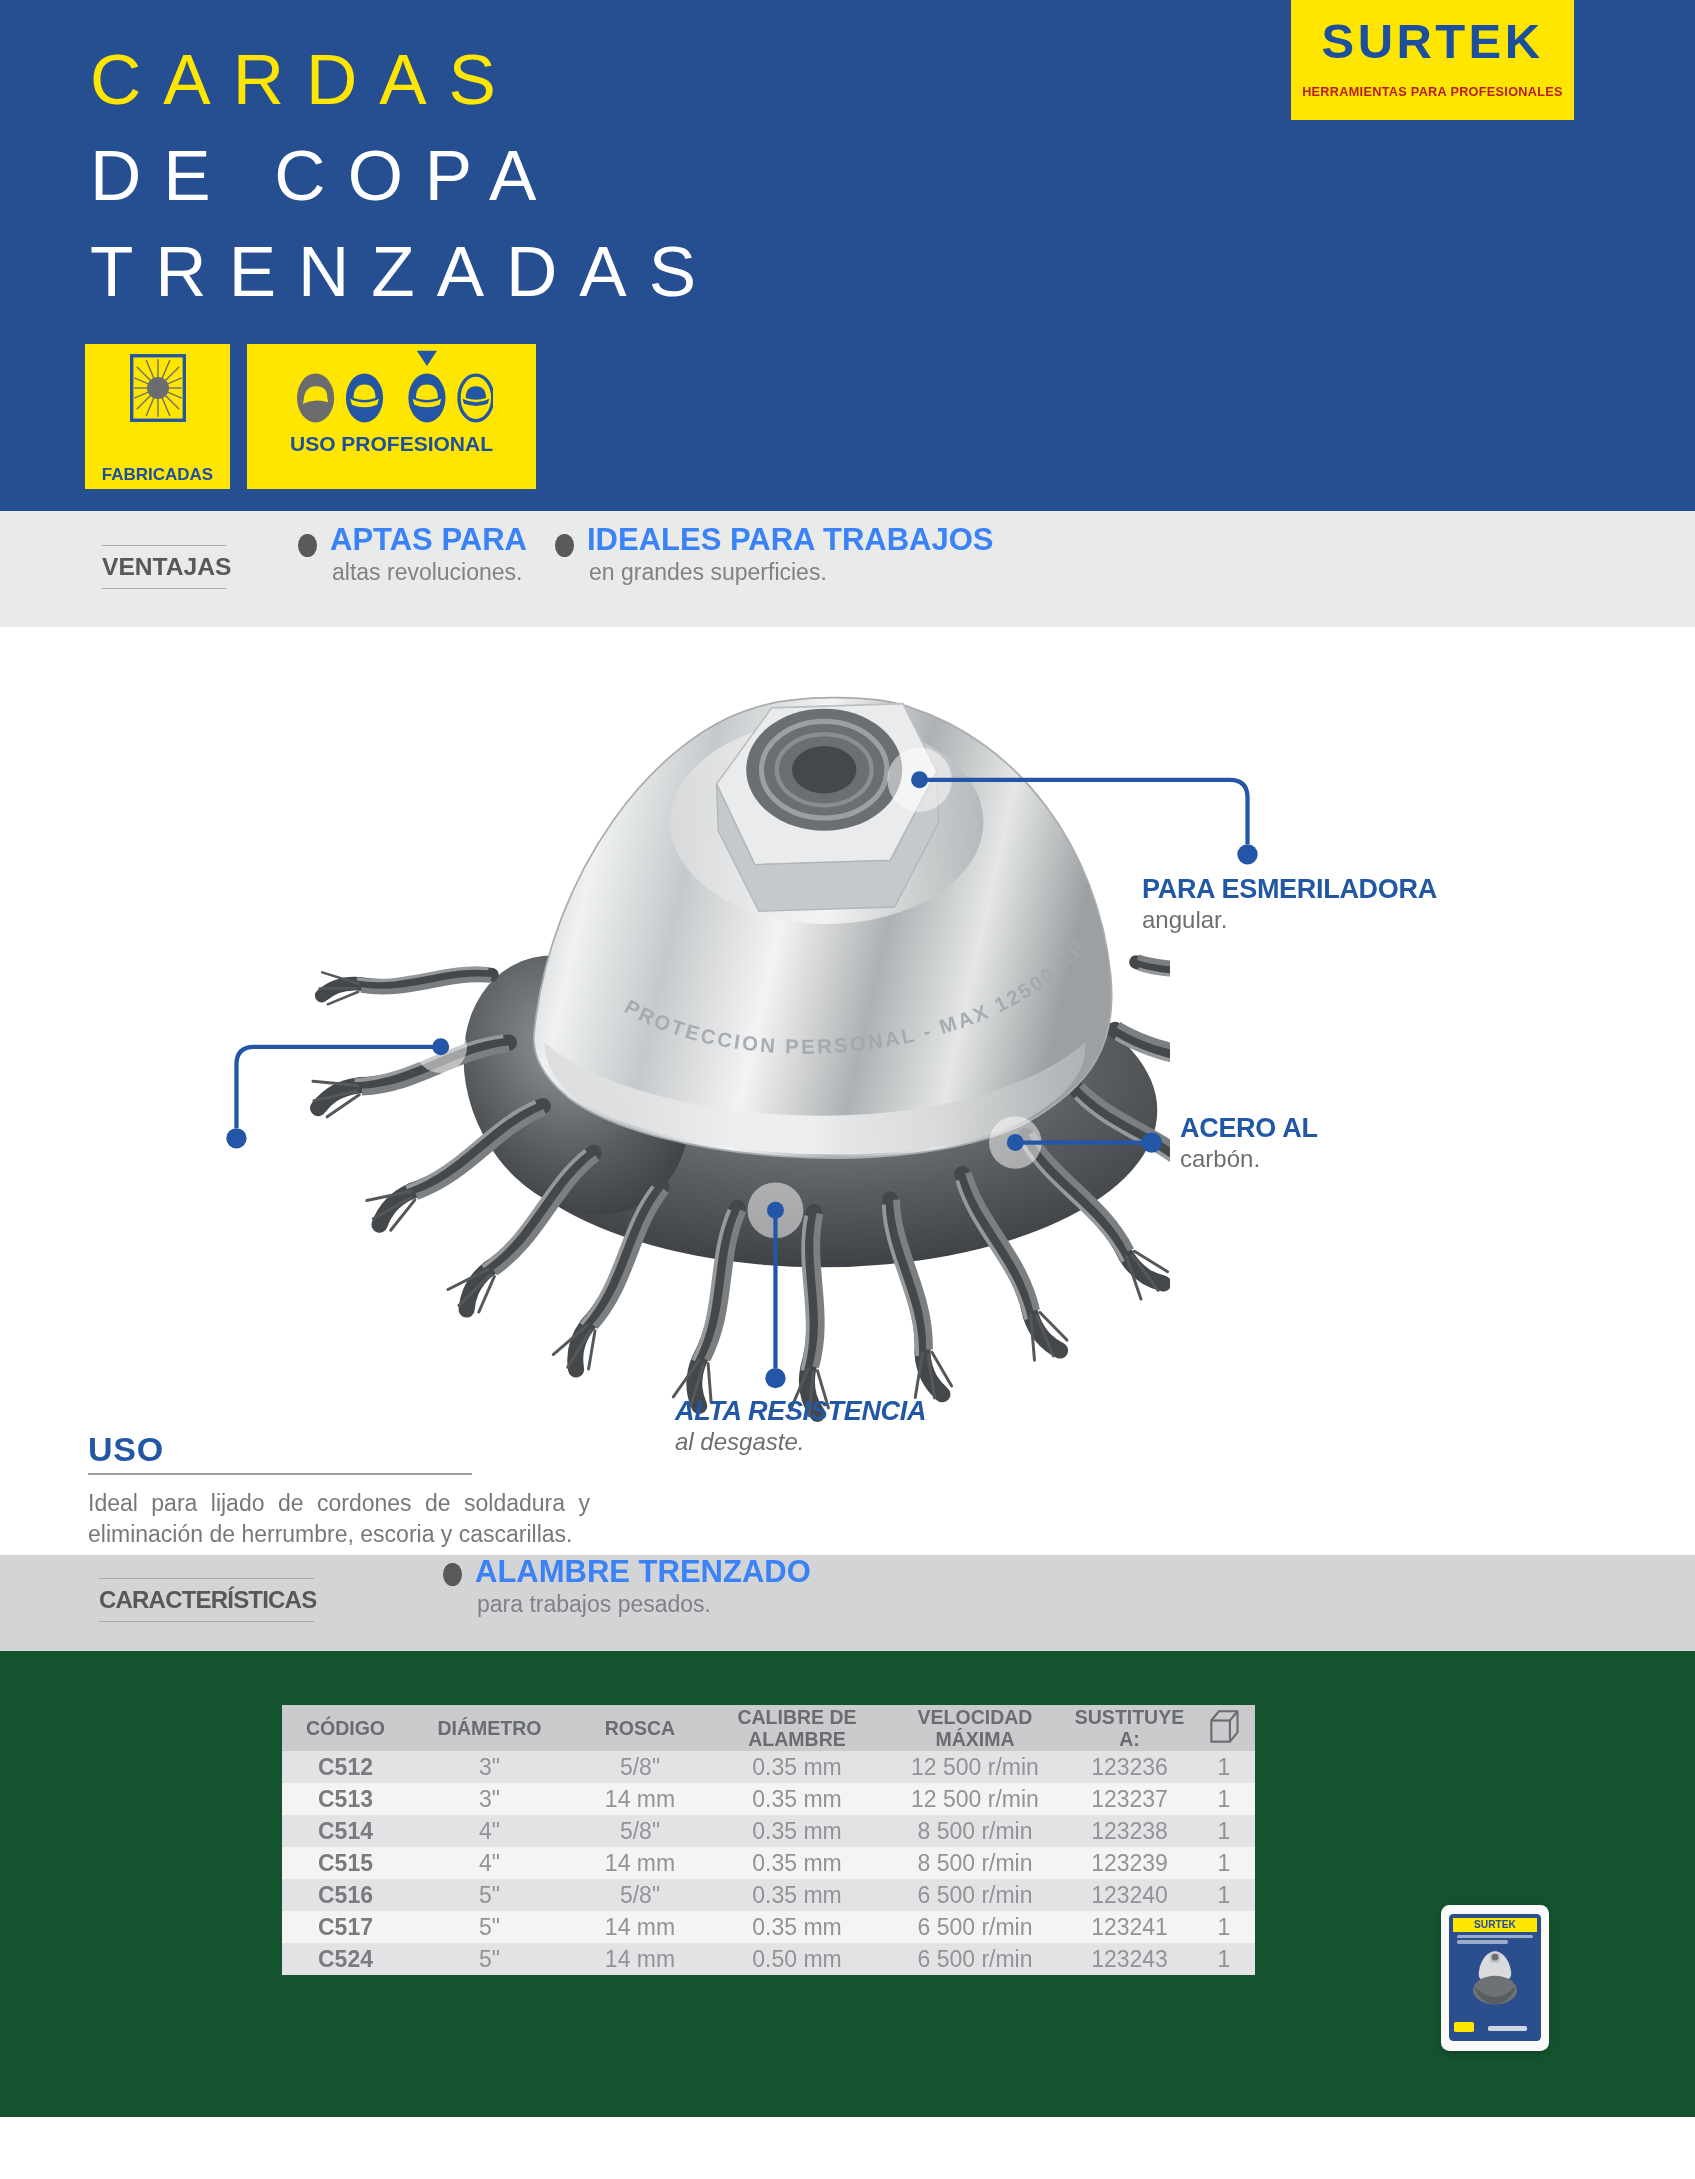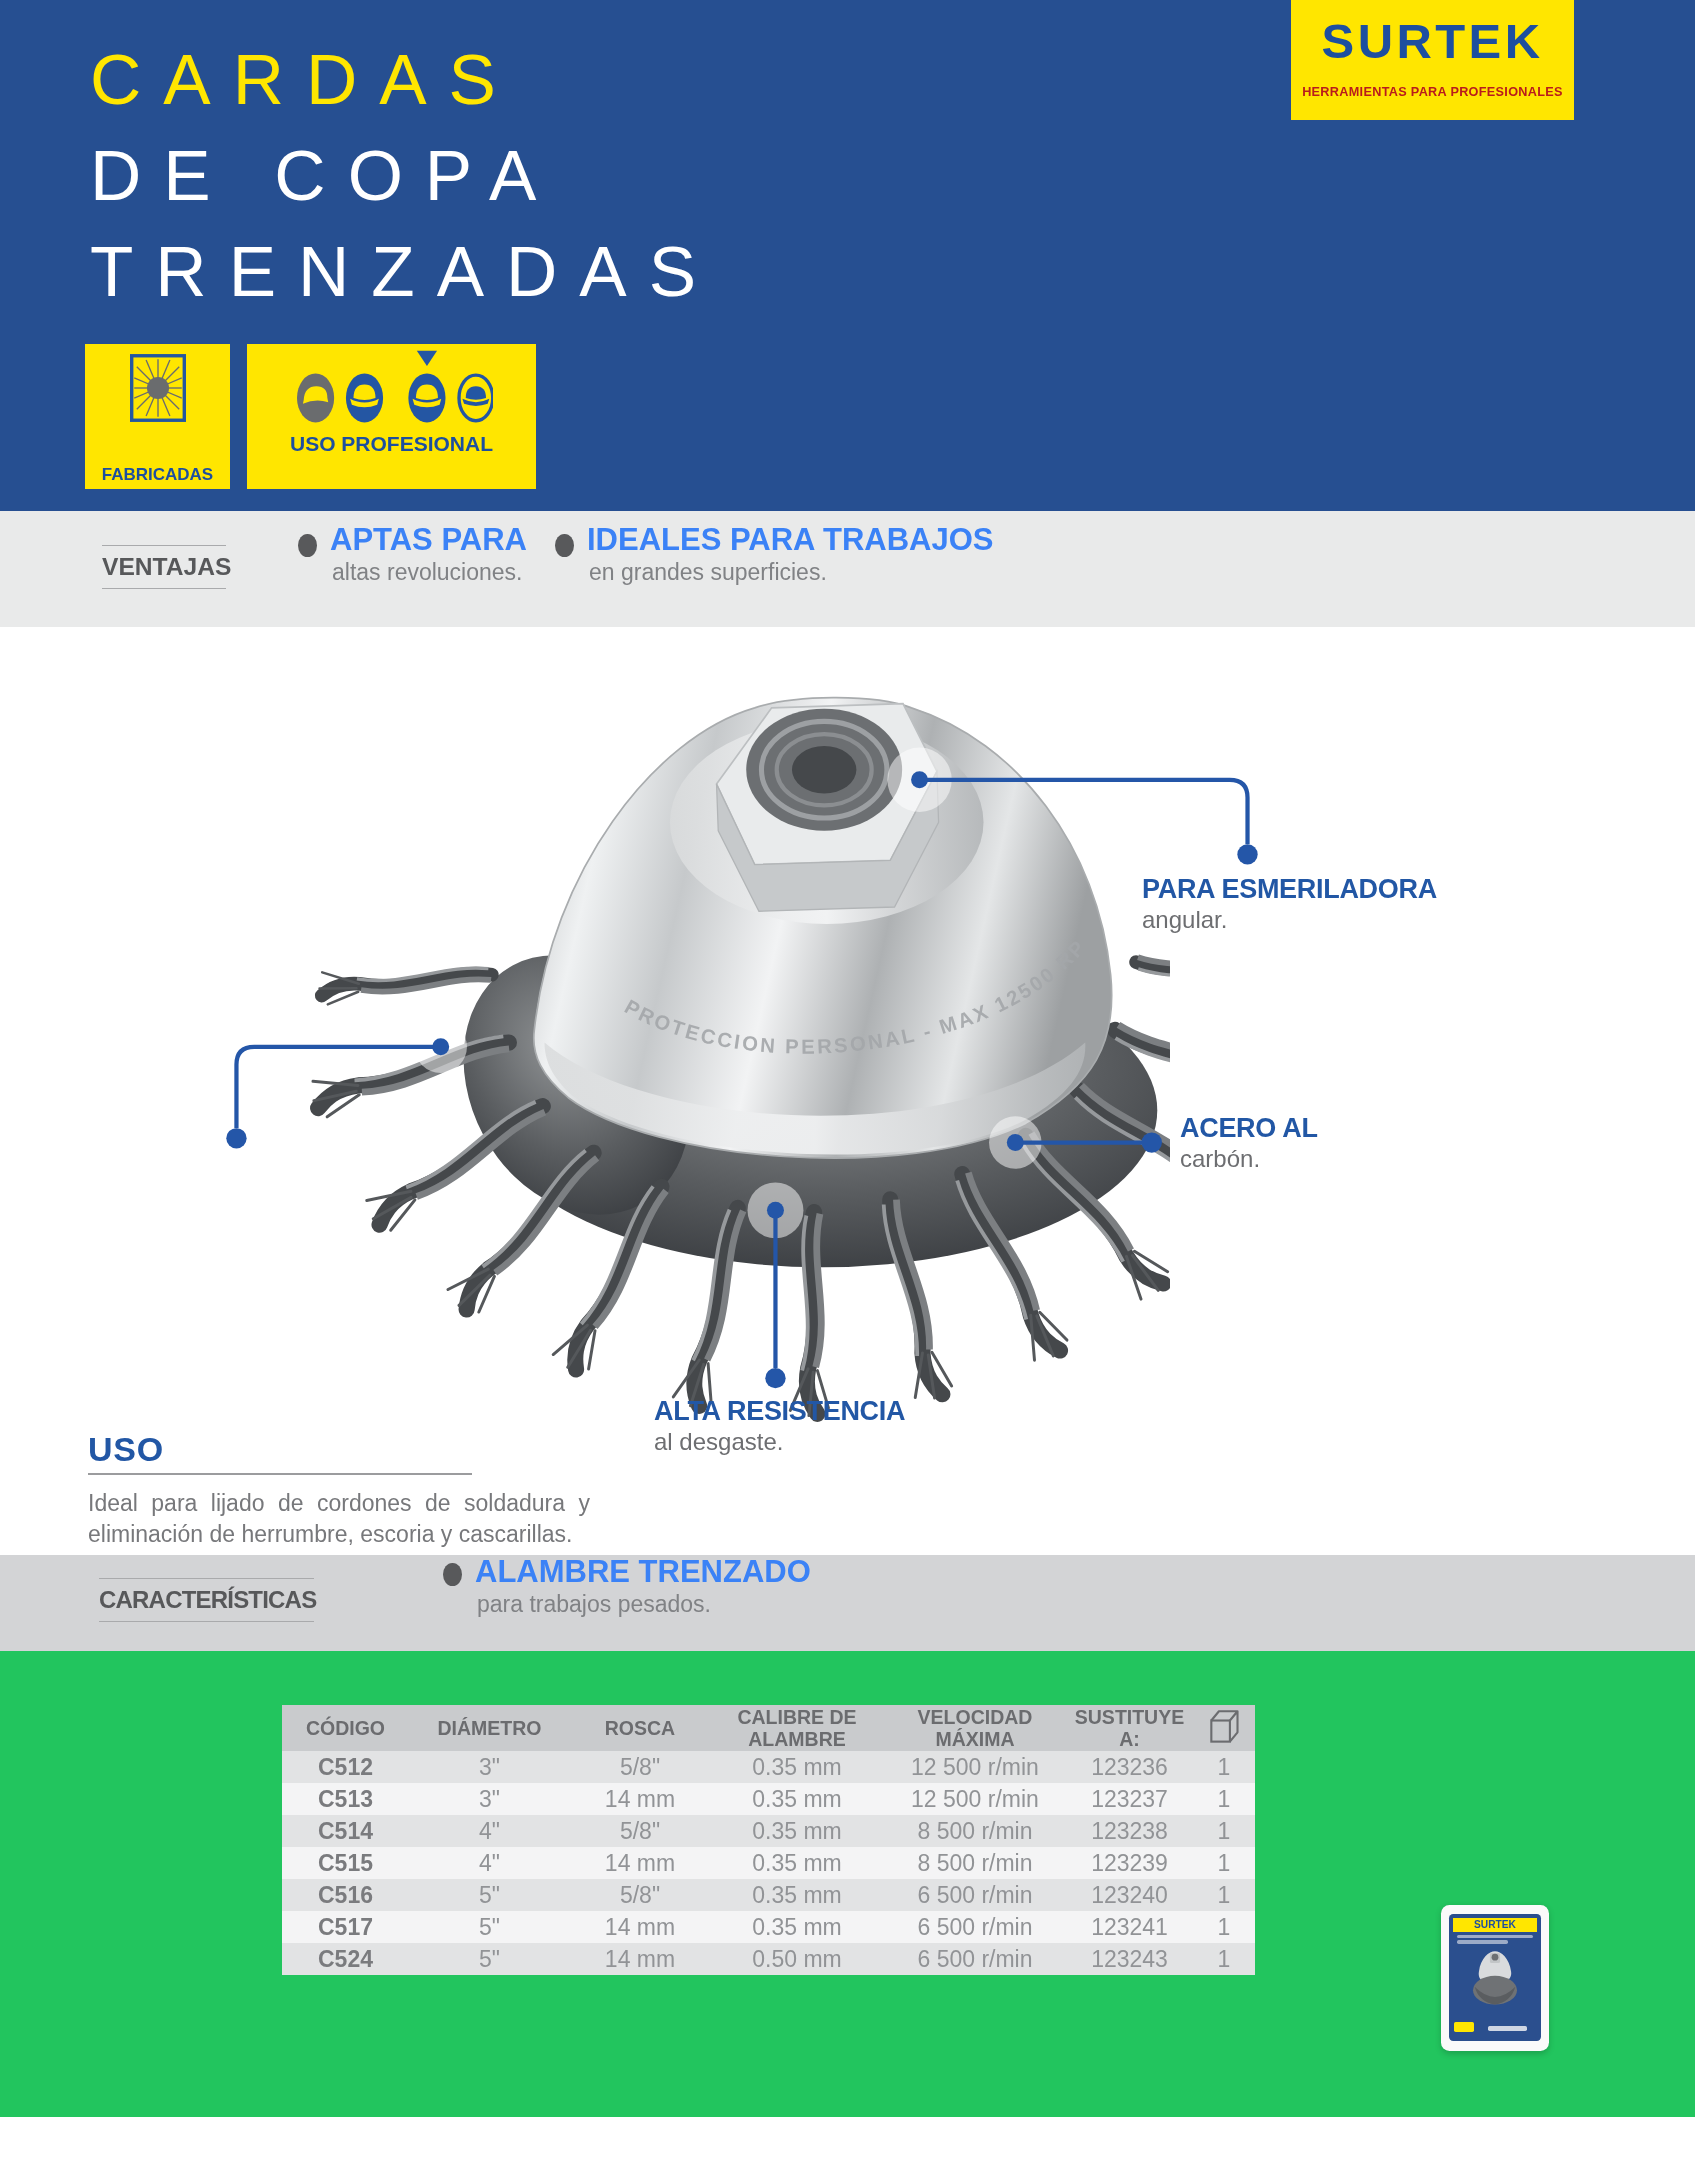--- a/index.html
+++ b/index.html
@@ -48,30 +48,30 @@
 
   
   .product{position:absolute;left:297px;top:568px;width:873px;height:856px;}
   .overlay{position:absolute;left:0;top:0;width:1695px;height:2180px;pointer-events:none;}
   .callout{position:absolute;}
   .co-title{font-size:27px;font-weight:bold;color:#2257a5;line-height:32px;letter-spacing:-0.3px;white-space:nowrap;}
   .co-sub{font-size:24px;color:#6d6e71;line-height:27px;margin-top:0.8px;white-space:nowrap;}
   .co-1{left:1142px;top:873px;}
   .co-2{left:1180px;top:1112px;}
   .co-3{left:111px;top:1163px;}
-  .co-4{left:654px;top:1395px;}
+  .co-4{left:675px;top:1395px;font-style:italic;}
 
   
   .uso{position:absolute;left:88px;top:1431px;width:509px;}
   .uso-label{font-size:34px;font-weight:bold;color:#2257a5;letter-spacing:0.8px;line-height:37px;}
   .uso-rule{width:384px;height:1.7px;background:#9b9c9e;margin-top:5.1px;}
   .uso-text{margin-top:13.6px;font-size:23px;color:#77787b;line-height:31px;text-align:justify;width:502px;}
 
   
-  .bottom{position:absolute;left:0;top:1651px;width:1695px;height:466px;background:#22c55e;}
+  .bottom{position:absolute;left:0;top:1651px;width:1695px;height:466px;background:#14532d;}
   table.spec{position:absolute;left:282px;top:54px;width:973px;border-collapse:collapse;table-layout:fixed;}
   table.spec th{background:#c9cbcd;color:#6b6c6f;font-size:19.5px;font-weight:bold;line-height:22px;height:46px;
     text-align:center;vertical-align:middle;padding:0 3.4px;}
   table.spec td{font-size:23px;color:#919396;text-align:center;vertical-align:middle;height:32px;padding:0;white-space:nowrap;}
   table.spec td.code{font-weight:bold;color:#7a7b7e;margin-top:24px;}
   table.spec tbody tr:nth-child(odd){background:#e2e3e4;}
   table.spec tbody tr:nth-child(even){background:#f4f4f5;}
 
   
   .pack{position:absolute;left:1441px;top:254px;width:108px;height:146px;background:#fafafa;border-radius:8.5px;

